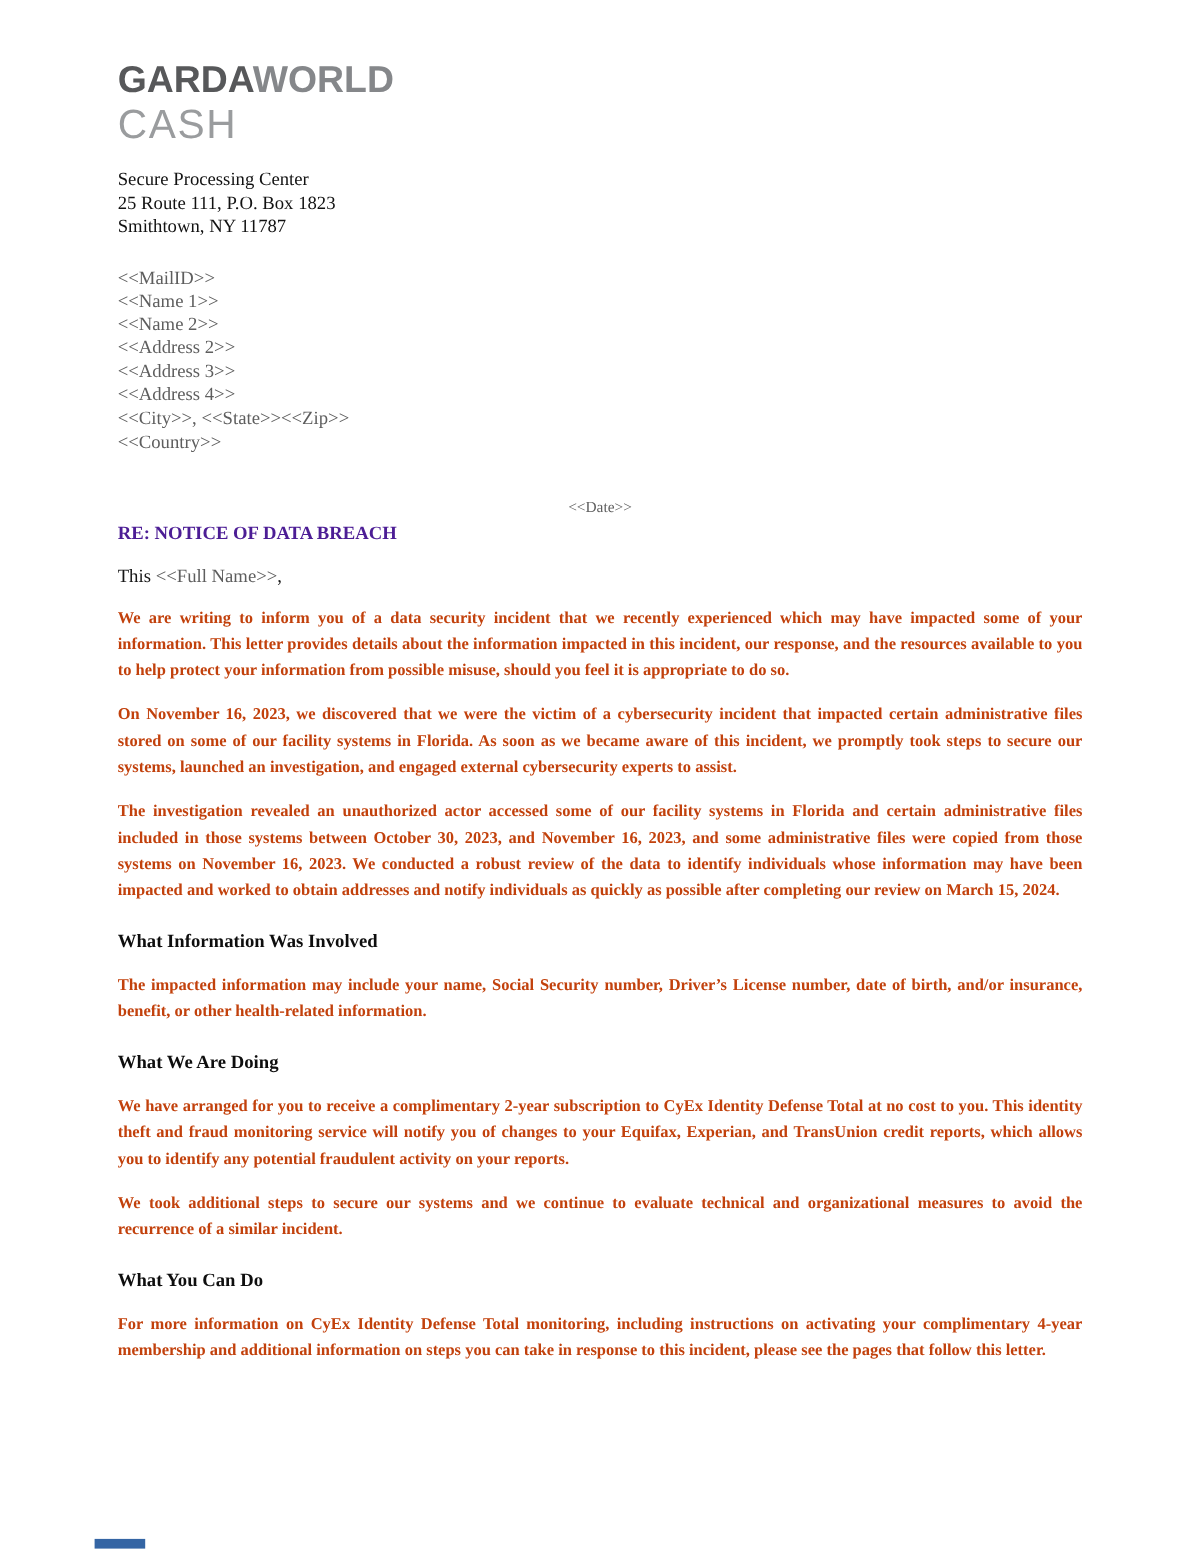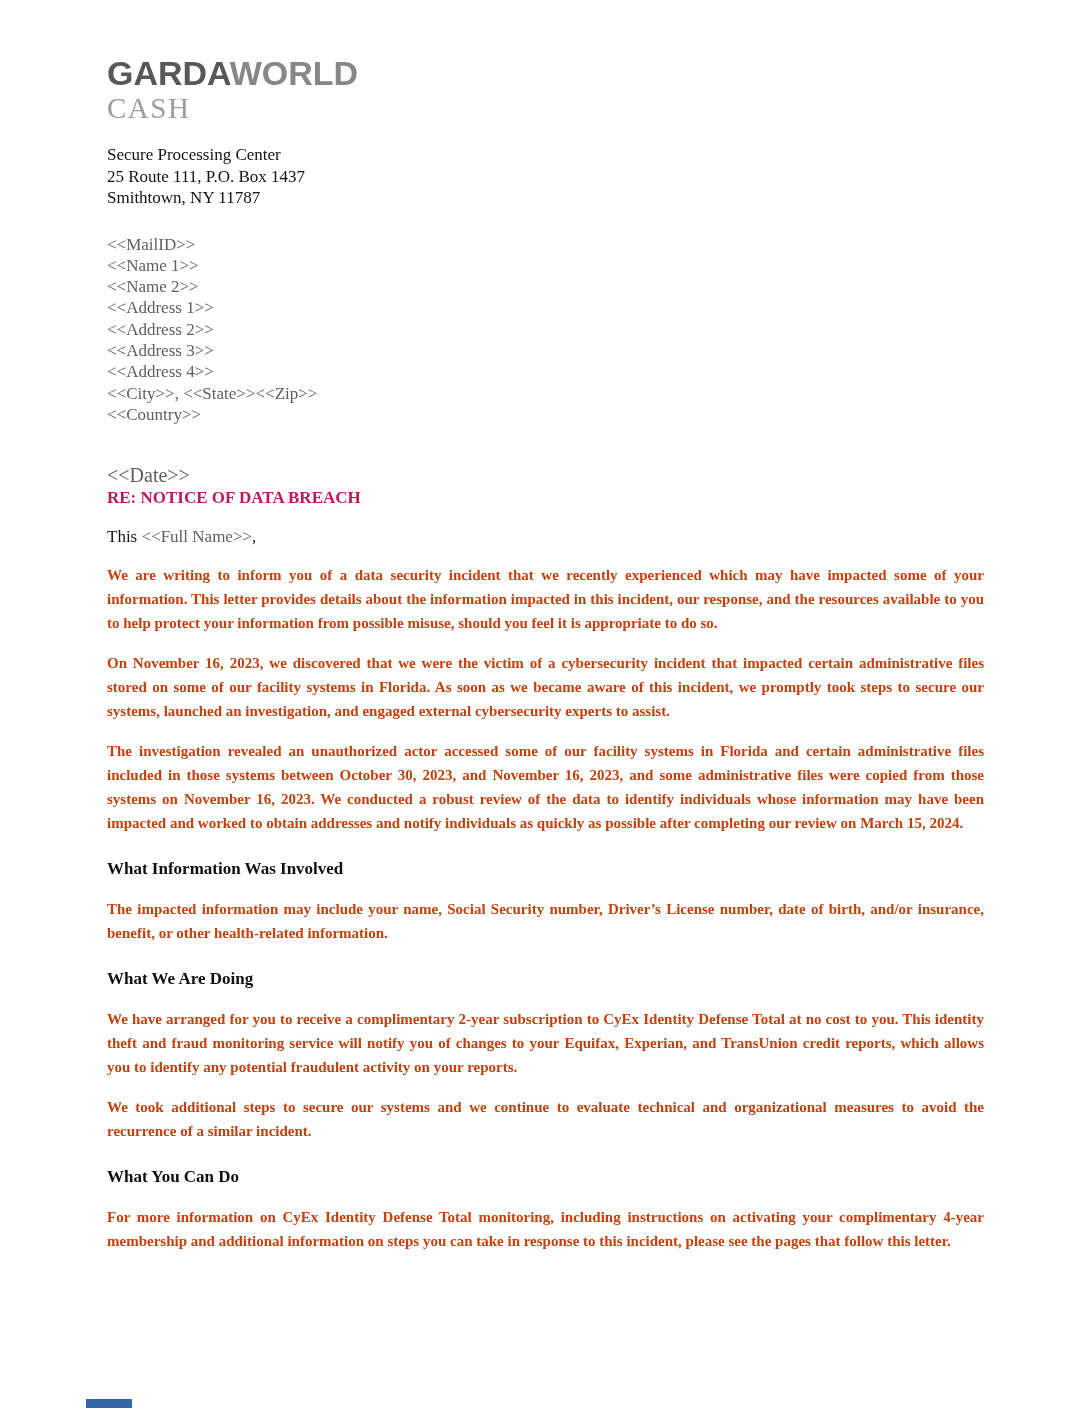--- a/index.html
+++ b/index.html
@@ -23,44 +23,44 @@
   .logo { line-height: 1; }
   .logo-line1 {
     font-family: "Liberation Sans", sans-serif;
     font-weight: 700;
     font-size: 34px;
     letter-spacing: 0px;
   }
   .logo-part-dark  { color: var(--logo-dark, #57585a); }
   .logo-part-light { color: var(--logo-light, #85878a); margin-left: -2px; }
   .logo-line2 {
-    font-family: Liberation Serif, serif;
+    font-family: Liberation Sans, sans-serif;
     font-weight: 400;
-    font-size: 29px;
+    font-size: 37px;
     letter-spacing: 1.5px;
     color: var(--logo-division, #9a9c9e);
     margin-top: 4px;
   }
   
   .sender { margin-top: 21px; font-size: 17px; line-height: 21.5px; color: #121212; }
   .merge-block { margin-top: 25px; font-size: 17px; line-height: 21.3px; color: var(--merge-field, #5e5e5e); }
   
   .date-row {
     margin-top: 40px;
-    text-align: left;
-    font-size: 20px;
+    text-align: center;
+    font-size: 14px;
     color: var(--merge-field, #5e5e5e);
     line-height: 20px;
   }
   .subject {
     margin-top: 2px;
     font-weight: 700;
     font-size: 17px;
     line-height: 22px;
-    color: #be185d;
+    color: #4c1d95;
   }
   .salutation { margin-top: 17px; font-size: 17px; line-height: 22px; }
   .salutation .merge-token { color: var(--merge-field, #5e5e5e); }
   
   .body-copy { margin-top: 15px; }
   .para {
     font-size: 15px;
     line-height: 24px;
     text-align: justify;
     margin-bottom: 16px;
@@ -91,29 +91,28 @@
 
   <div class="logo">
     <div class="logo-line1">
       <span class="logo-part-dark">GARDA</span><span class="logo-part-light">WORLD</span>
     </div>
     <div class="logo-line2">CASH</div>
   </div>
 
   <div class="sender">
     <div>Secure Processing Center</div>
-    <div>25 Route 111, P.O. Box 1437</div>
+    <div>25 Route 111, P.O. Box 1823</div>
     <div>Smithtown, NY 11787</div>
   </div>
 
   <div class="merge-block">
     <div>&lt;&lt;MailID&gt;&gt;</div>
     <div>&lt;&lt;Name 1&gt;&gt;</div>
     <div>&lt;&lt;Name 2&gt;&gt;</div>
-    <div>&lt;&lt;Address 1&gt;&gt;</div>
     <div>&lt;&lt;Address 2&gt;&gt;</div>
     <div>&lt;&lt;Address 3&gt;&gt;</div>
     <div>&lt;&lt;Address 4&gt;&gt;</div>
     <div>&lt;&lt;City&gt;&gt;, &lt;&lt;State&gt;&gt;&lt;&lt;Zip&gt;&gt;</div>
     <div>&lt;&lt;Country&gt;&gt;</div>
   </div>
 
   <div class="date-row">&lt;&lt;Date&gt;&gt;</div>
 
   <div class="subject">RE: NOTICE OF DATA BREACH</div>

